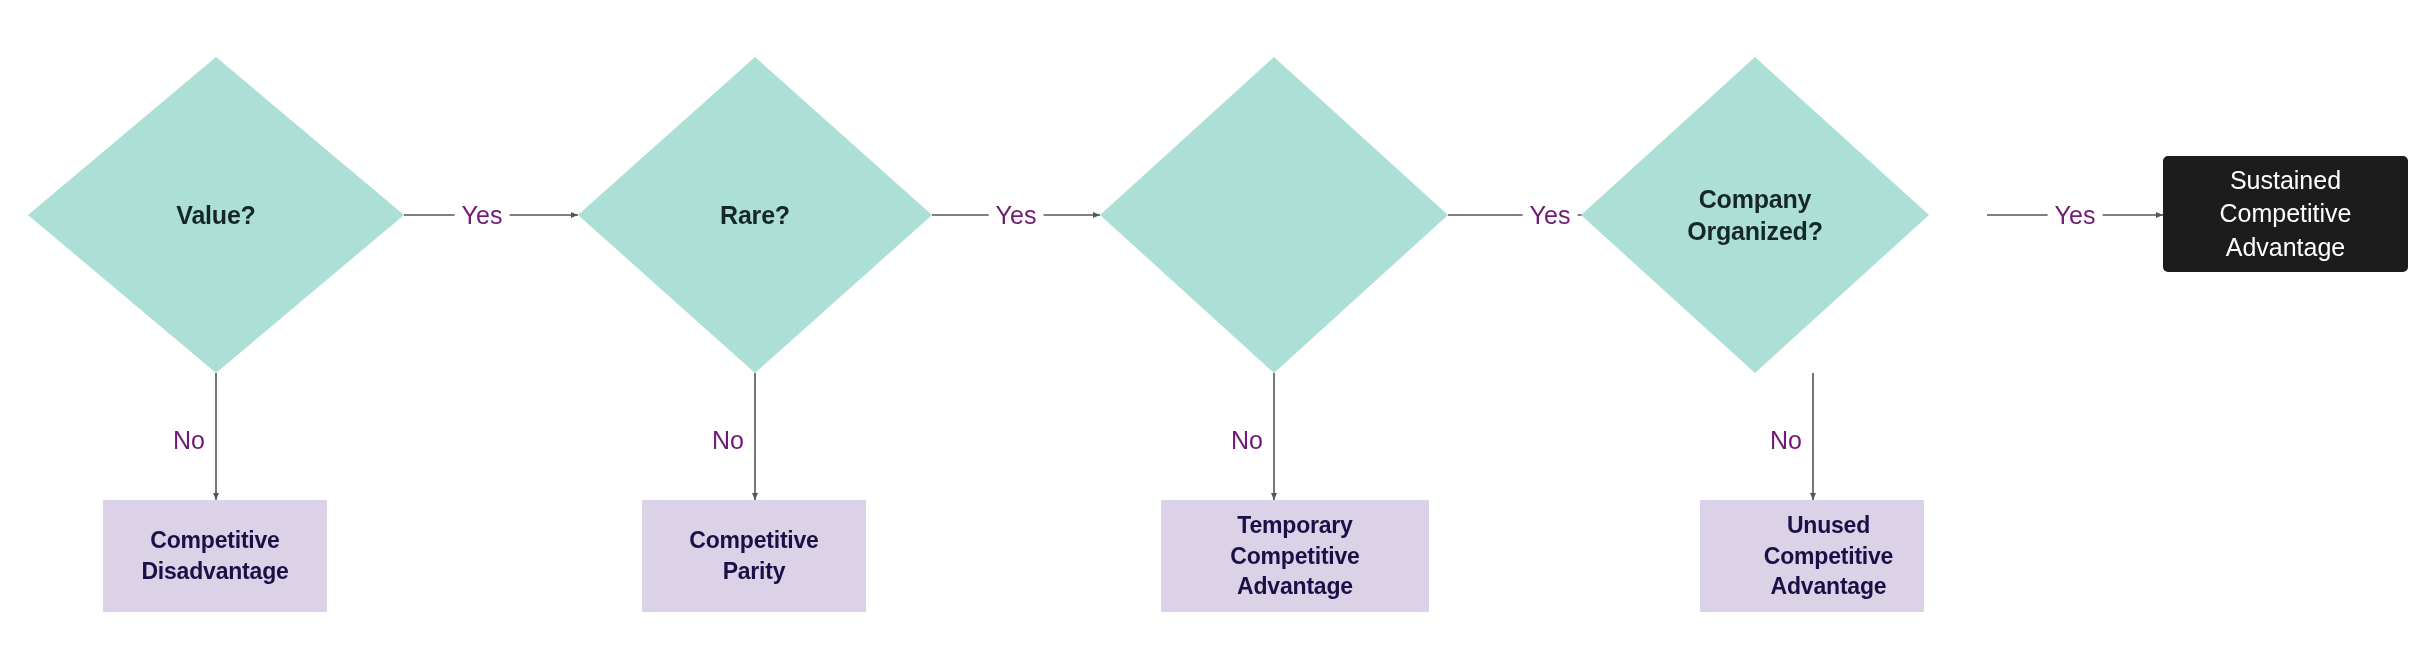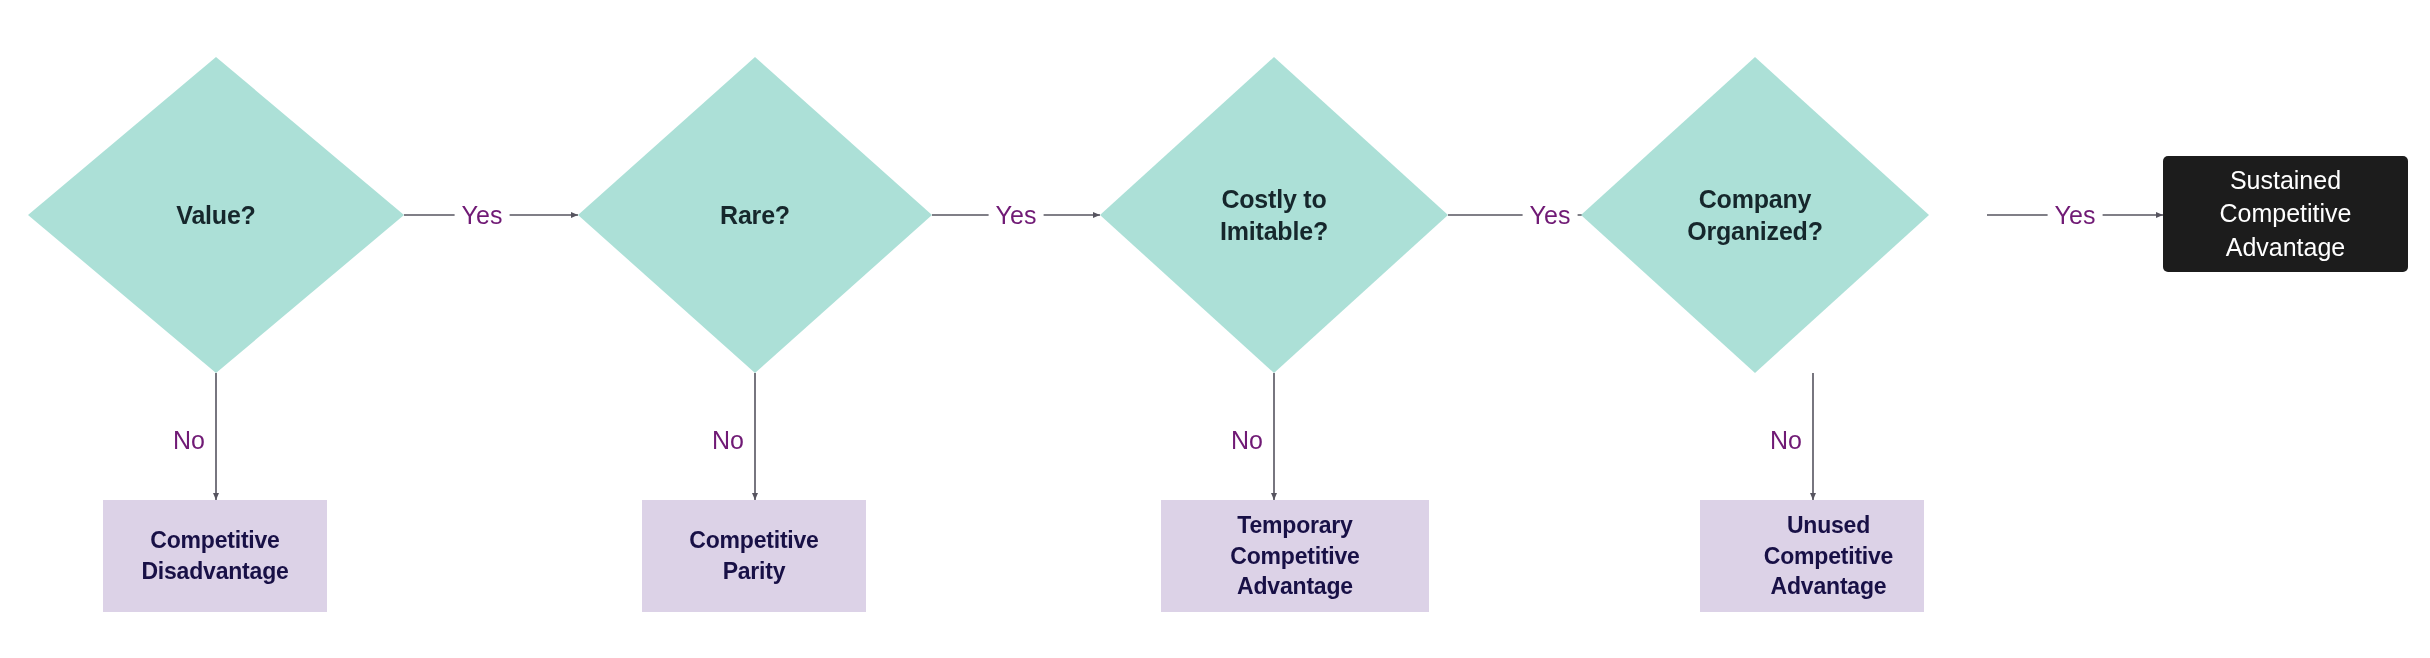--- a/index.html
+++ b/index.html
@@ -143,22 +143,20 @@
     <div class="dlabel">Rare?</div>
   </div>
 
   <div class="diamond" style="left:28px; top:57px; width:376px; height:316px;">
     <div class="shape"></div>
     <div class="dlabel">Value?</div>
   </div>
 
   <div class="diamond" style="left:1100px; top:57px; width:348px; height:316px;">
     <div class="shape"></div>
-    <div class="dlabel">Costly to
-Imitable?</div>
   </div>
 
   <div class="diamond" style="left:1581px; top:57px; width:348px; height:316px;">
     <div class="shape"></div>
     <div class="dlabel">Company
 Organized?</div>
   </div>
 
   <div class="pbox" style="left:103px; top:500px; width:224px; height:112px;">
     <div class="plabel">Competitive

